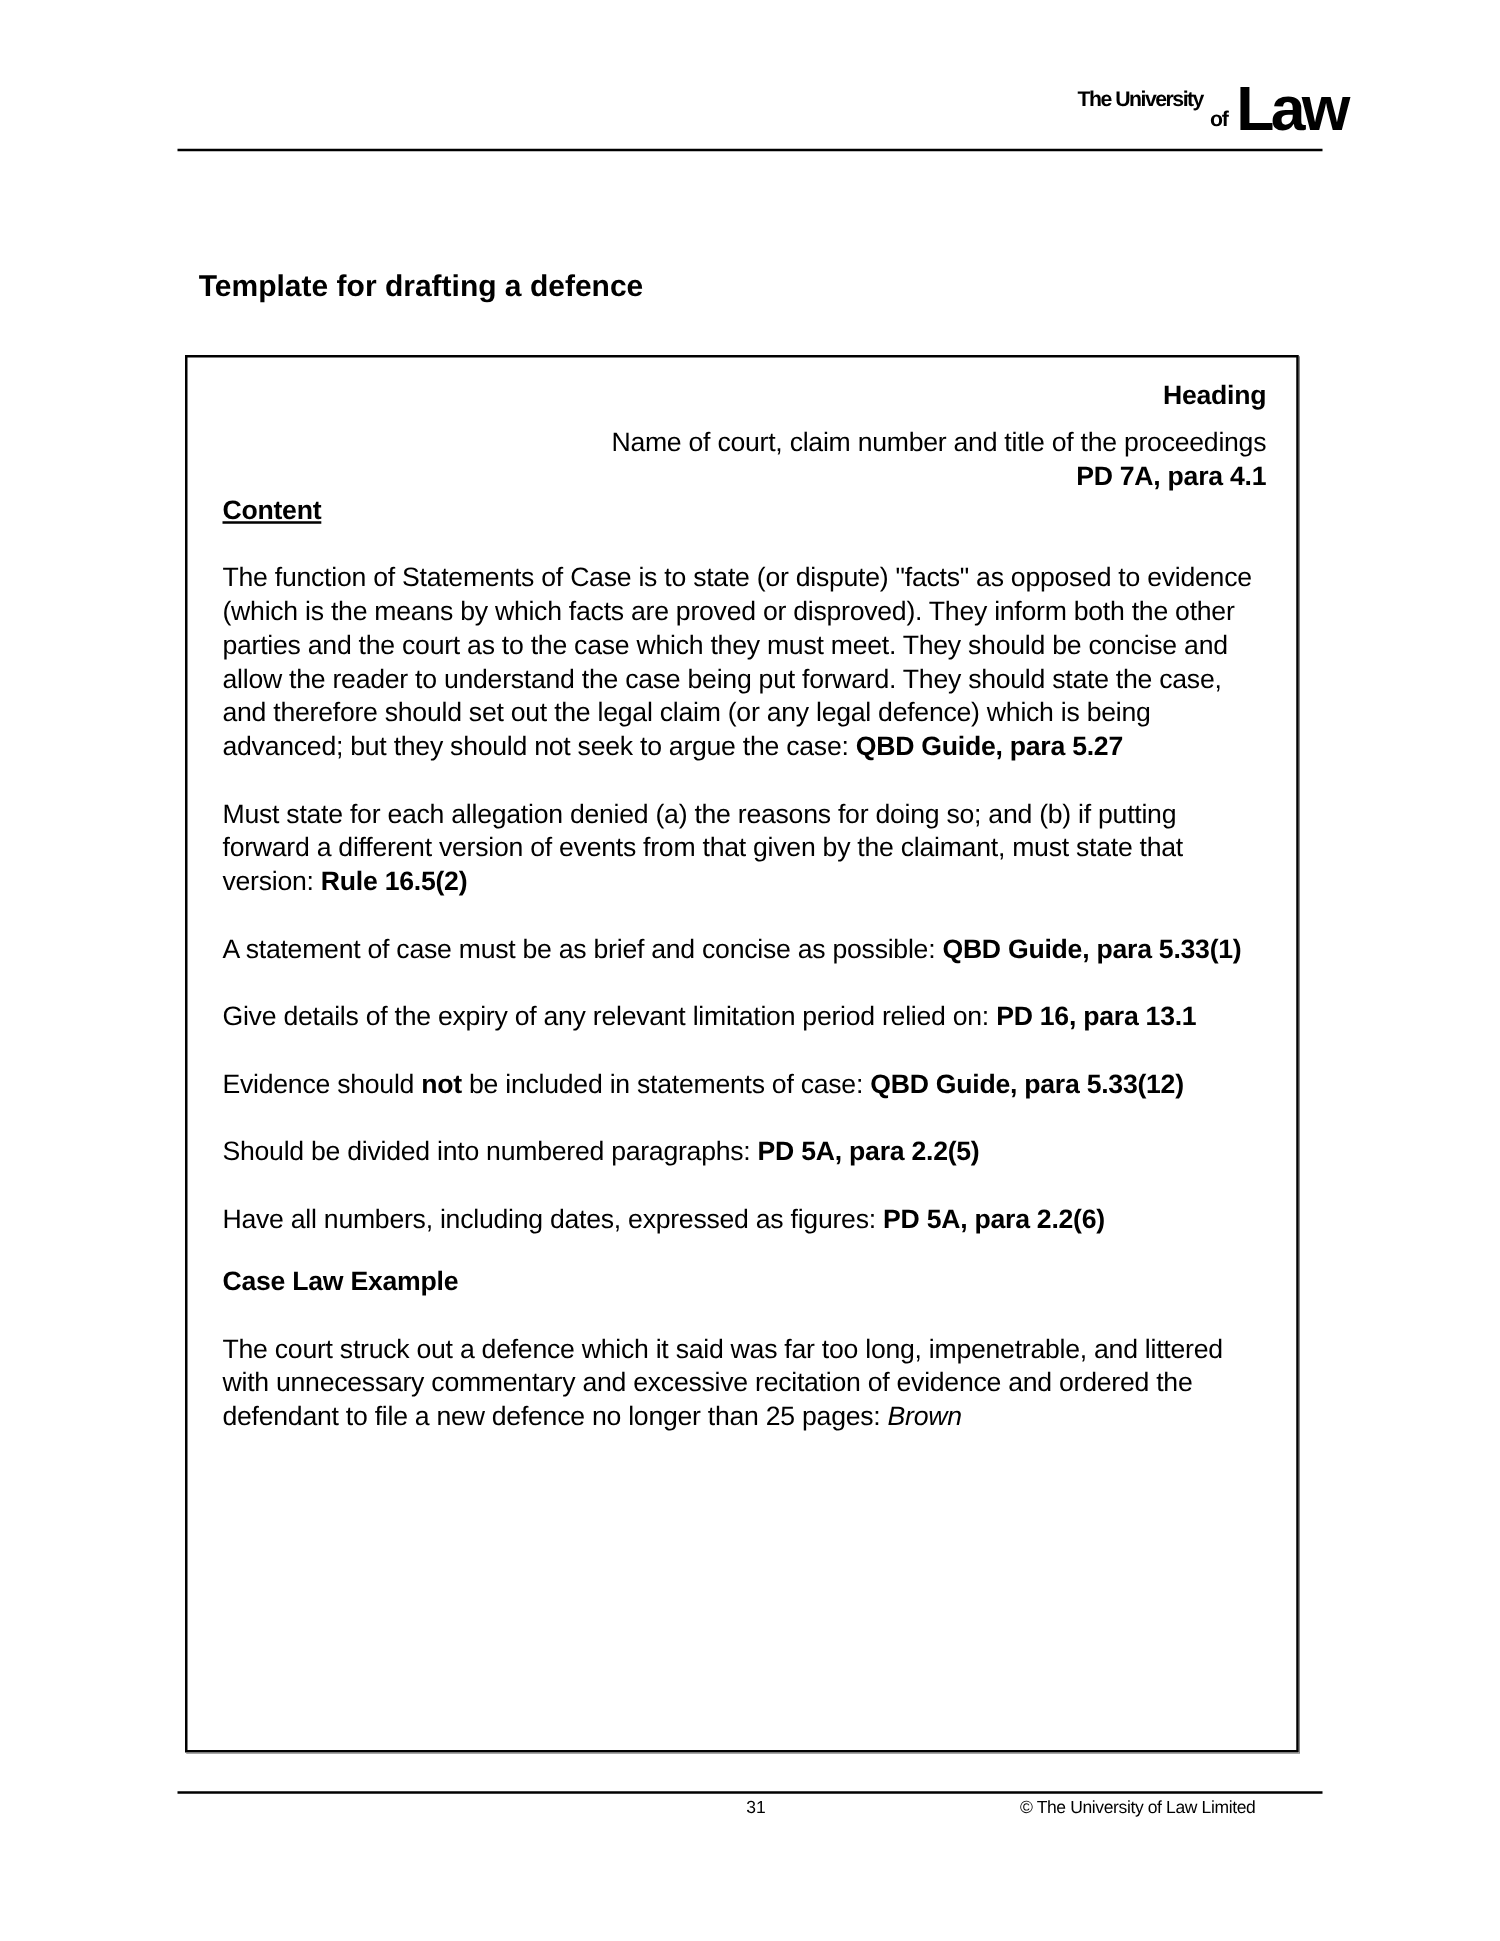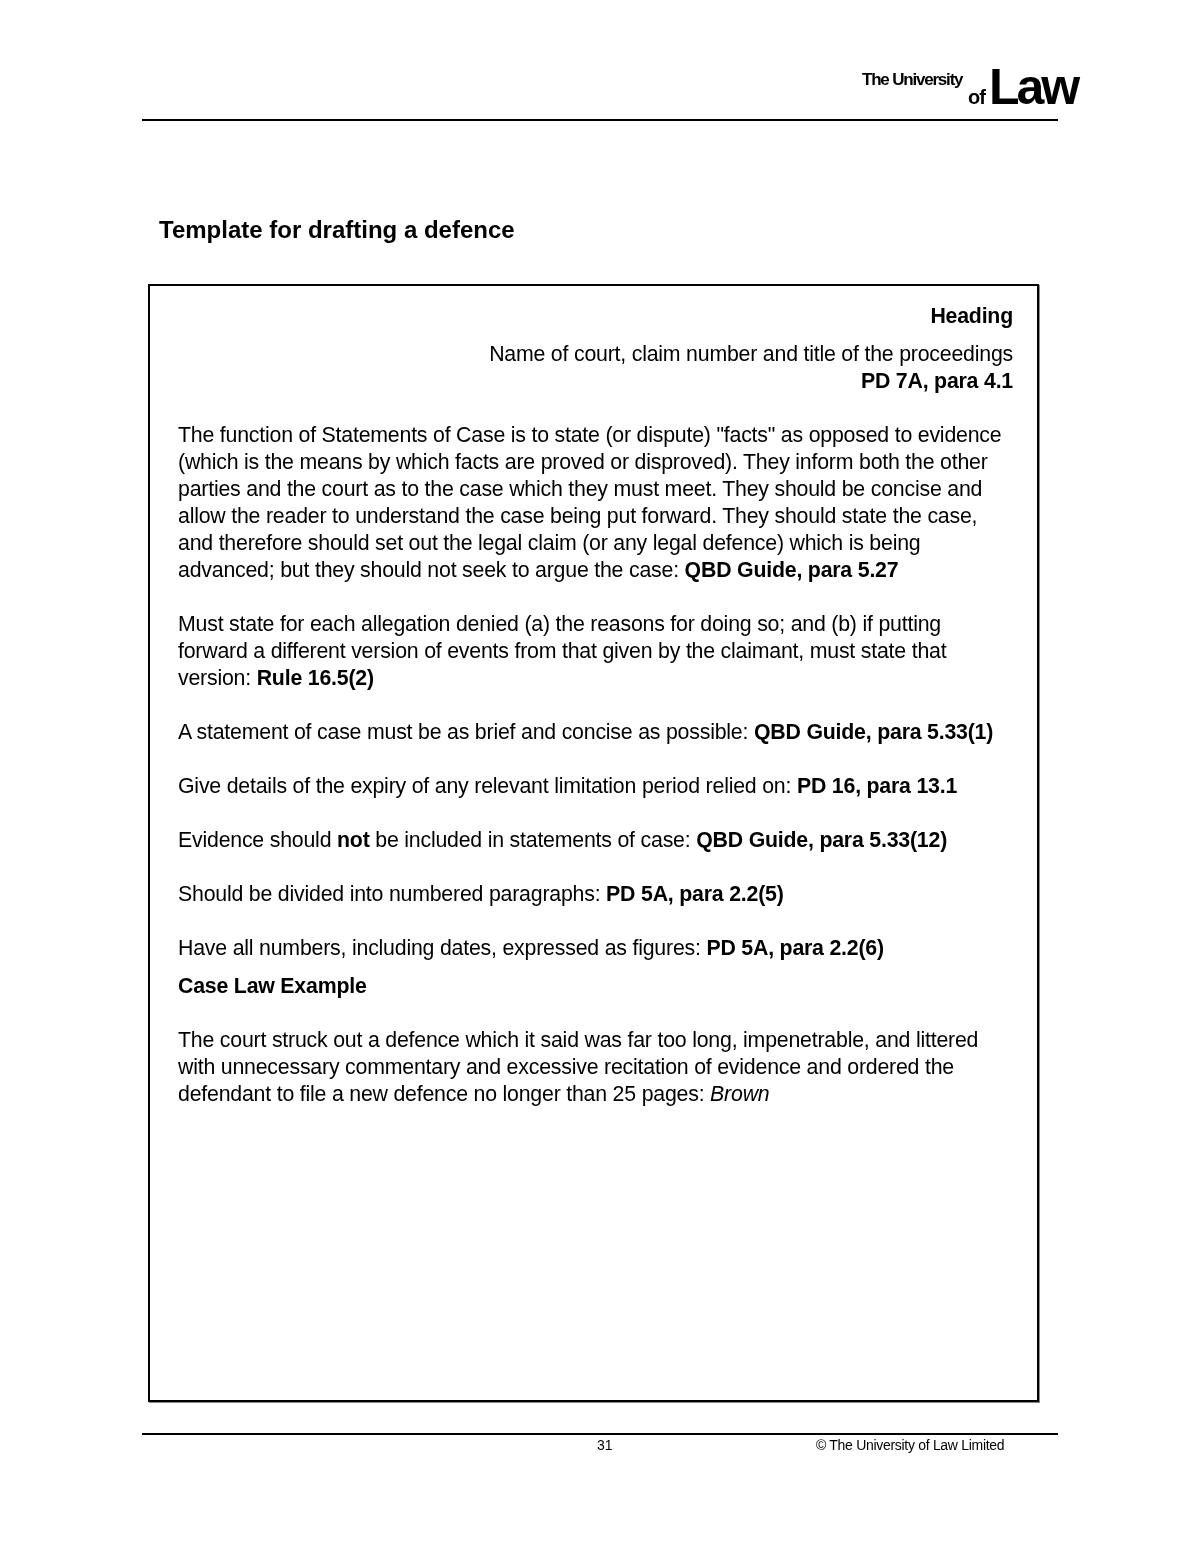--- a/index.html
+++ b/index.html
@@ -8,21 +8,21 @@
       font-family: "Liberation Sans", sans-serif; color: #000;
     }
     .logo {
       position: absolute; left: 862px; top: 68px; width: 200px; height: 40px;
     }
     .logo .the-univ {
       position: absolute; left: 0; top: 2px; font-size: 17px; font-weight: bold;
       letter-spacing: -1.2px; font-family: "Liberation Sans", sans-serif;
     }
     .logo .of {
-      position: absolute; left: 106px; top: 18px; font-size: 20px; font-weight: bold;
+      position: absolute; left: 106px; top: 18px; font-size: 17px; font-weight: bold;
       letter-spacing: -1px;
     }
     .logo .law {
       position: absolute; left: 127px; top: 0px; font-size: 50px; font-weight: bold;
       letter-spacing: -3px; line-height: 38px;
     }
     .rule-top {
       position: absolute; left: 142px; top: 119px; width: 916px; height: 2px; background: #000;
     }
     .page-title {
@@ -62,37 +62,38 @@
 </div>
 <div class="rule-top"></div>
 
 <h1 class="page-title">Template for drafting a defence</h1>
 
 <div class="box">
   <div class="box-inner">
     <p class="center b" style="margin-top:17px;">Heading</p>
     <p class="center" style="margin-top:11px;">Name of court, claim number and title of the proceedings</p>
     <p class="center b">PD 7A, para 4.1</p>
+    <p class="b u">Content</p>
 
     <p style="margin-top:27px;"><span>The function of Statements of Case is to state (or dispute) "facts" as opposed to evidence (which is the means by which facts are proved or disproved). They inform both the other parties and the court as to the case which they must meet. They should be concise and allow the reader to understand the case being put forward. They should state the case, and therefore should set out the legal claim (or any legal defence) which is being advanced; but they should not seek to argue the case: </span><span class="b">QBD Guide, para 5.27</span></p>
 
 
     <p style="margin-top:27px;"><span>Must state for each allegation denied (a) the reasons for doing so; and (b) if putting forward a different version of events from that given by the claimant, must state that version: </span><span class="b">Rule 16.5(2)</span></p>
 
     <p style="margin-top:27px;"><span>A statement of case must be as brief and concise as possible: </span><span class="b">QBD Guide, para 5.33(1)</span></p>
 
     <p style="margin-top:27px;"><span>Give details of the expiry of any relevant limitation period relied on: </span><span class="b">PD 16, para 13.1</span></p>
 
     <p style="margin-top:27px;"><span>Evidence should </span><span class="b">not</span><span> be included in statements of case: </span><span class="b">QBD Guide, para 5.33(12)</span></p>
 
     <p style="margin-top:27px;"><span>Should be divided into numbered paragraphs: </span><span class="b">PD 5A, para 2.2(5)</span></p>
 
     <p style="margin-top:27px;"><span>Have all numbers, including dates, expressed as figures: </span><span class="b">PD 5A, para 2.2(6)</span></p>
 
-    <p class="b" style="margin-top:11px;">Case Law Example</p>
+    <p class="b" style="margin-top:23px;">Case Law Example</p>
 
     <p style="margin-top:27px;"><span>The court struck out a defence which it said was far too long, impenetrable, and littered with unnecessary commentary and excessive recitation of evidence and ordered the defendant to file a new defence no longer than 25 pages: </span><span class="i">Brown</span></p>
   </div>
 </div>
 
 <div class="rule-bottom"></div>
 <div class="page-num">31</div>
 <div class="copyright">© The University of Law Limited</div>
 
 </body></html>

